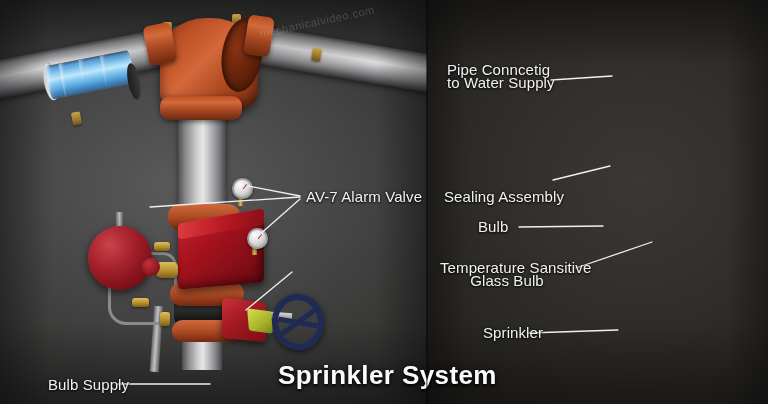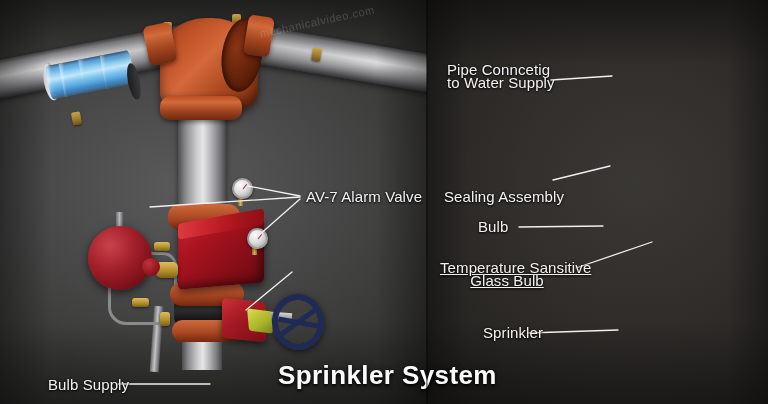--- a/index.html
+++ b/index.html
@@ -60,21 +60,21 @@
   .label {
     position: absolute;
     color: #f2f2f2;
     font-size: 15px;
     line-height: 13.2px;
     letter-spacing: .1px;
     text-shadow: 0 1px 2px rgba(0,0,0,.85), 0 0 3px rgba(0,0,0,.6);
     white-space: pre;
     z-index: 40;
   }
-  .label.center-al { text-align: center; text-decoration: underline; }
+  .label.center-al { text-align: center; }
 
   
   #leaders, #leaders-r {
     position: absolute;
     inset: 0;
     z-index: 35;
     pointer-events: none;
   }
 
   

